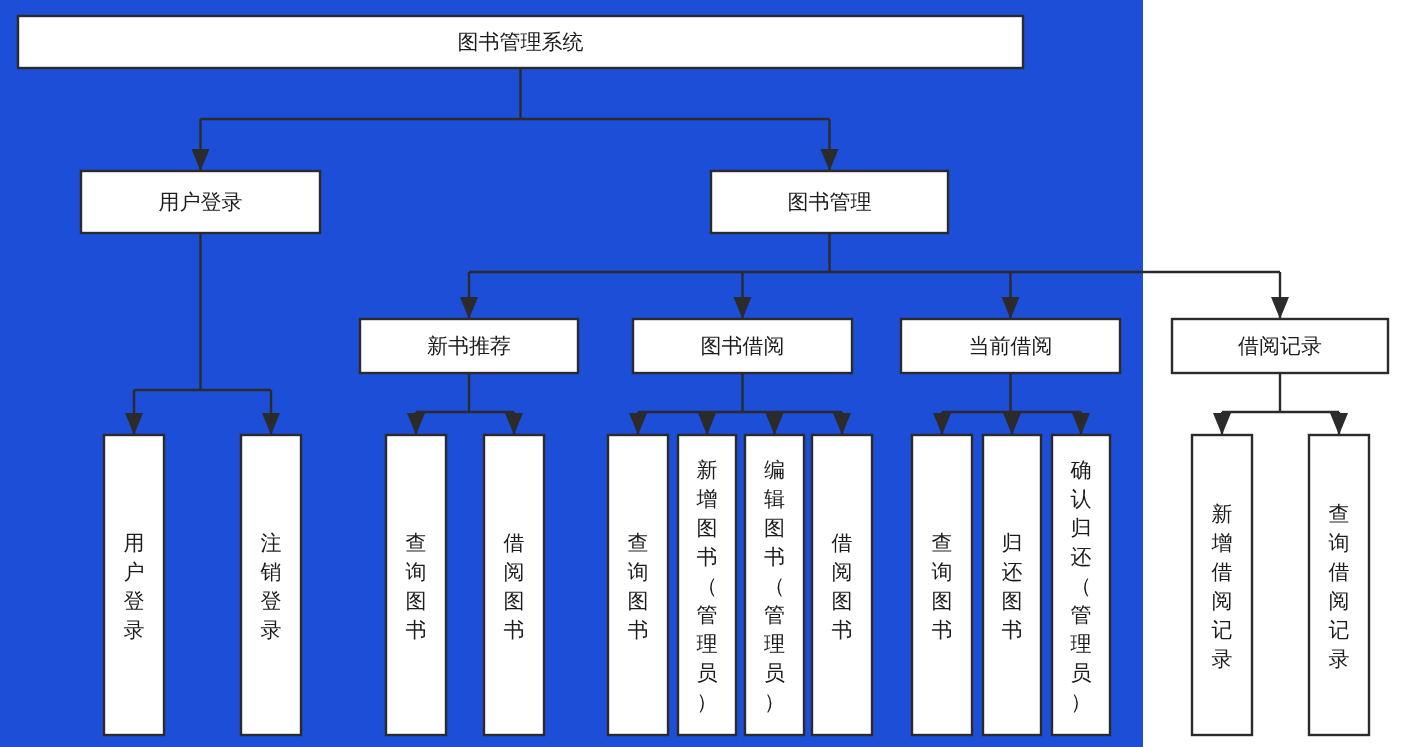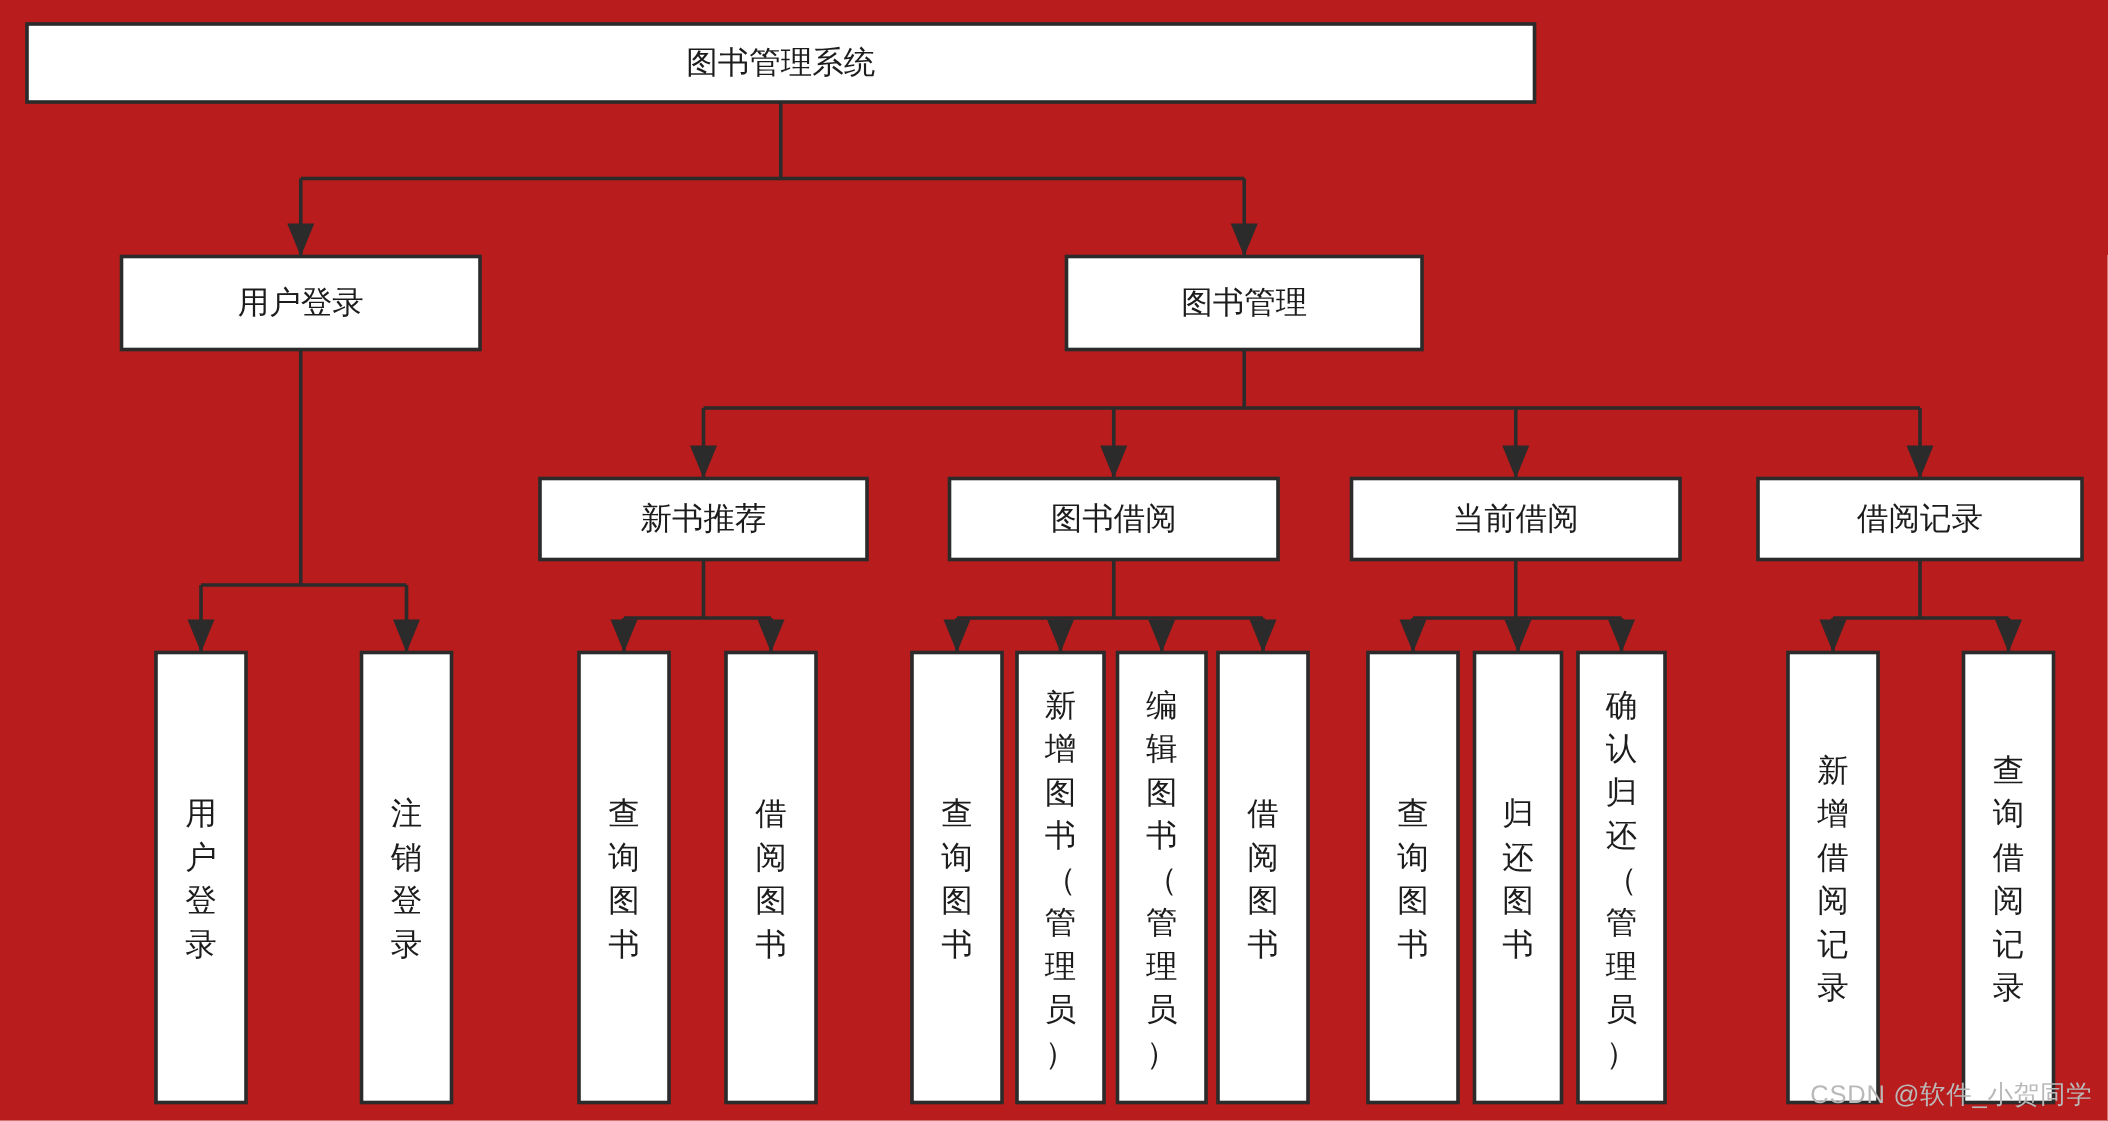--- a/index.html
+++ b/index.html
@@ -8,23 +8,23 @@
     background: #ffffff;
   }
   body {
     width: 1405px;
     height: 747px;
     font-family: "Liberation Sans", sans-serif;
     overflow: hidden;
   }
   #diagram-root {
     position: relative;
-    width: 1405px;
+    width: 1143px;
     height: 747px;
-    background: #b91c1c;
+    background: #1d4ed8;
   }
   svg#flow {
     position: absolute;
     left: 0;
     top: 0;
     width: 1405px;
     height: 747px;
     display: block;
   }
   .node-rect {
@@ -205,15 +205,14 @@
           <rect x="1192" y="435" width="60" height="300" class="node-rect"></rect>
           <text x="1222" y="520.62" class="node-label-v"><tspan x="1222" dy="0">新</tspan><tspan x="1222" dy="29">增</tspan><tspan x="1222" dy="29">借</tspan><tspan x="1222" dy="29">阅</tspan><tspan x="1222" dy="29">记</tspan><tspan x="1222" dy="29">录</tspan></text>
         </g>
         <g>
           <rect x="1309" y="435" width="60" height="300" class="node-rect"></rect>
           <text x="1339" y="520.62" class="node-label-v"><tspan x="1339" dy="0">查</tspan><tspan x="1339" dy="29">询</tspan><tspan x="1339" dy="29">借</tspan><tspan x="1339" dy="29">阅</tspan><tspan x="1339" dy="29">记</tspan><tspan x="1339" dy="29">录</tspan></text>
         </g>
       </g>
   </svg>
 
-  <div class="watermark">CSDN @软件_小贺同学</div>
 
 </div>
 
 </body></html>

